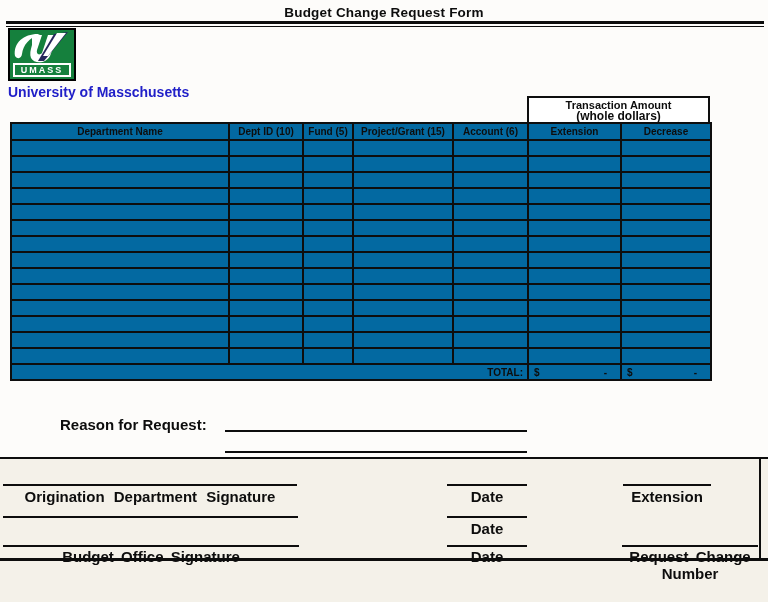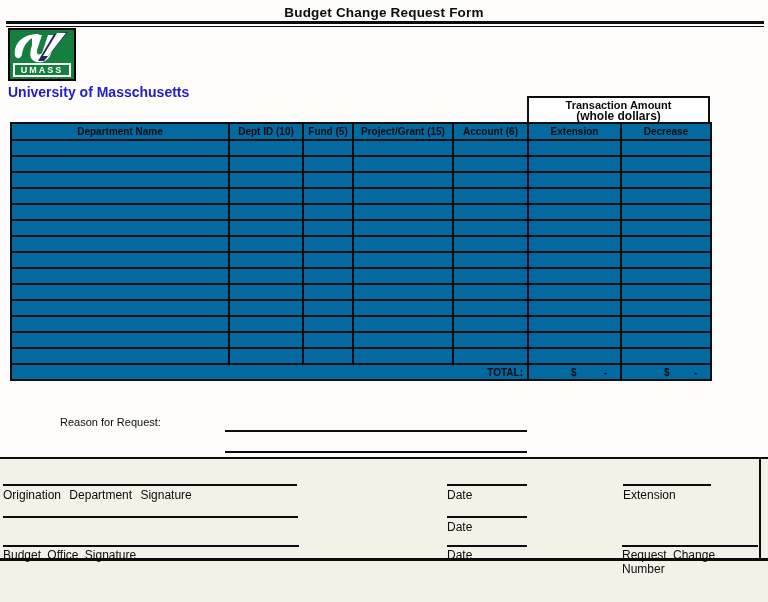--- a/index.html
+++ b/index.html
@@ -27,35 +27,35 @@
                background:#fff; text-align:center; }
   .trans-title { font-size:11px; font-weight:bold; line-height:13px; margin-top:1px; }
   .trans-sub { font-size:12px; font-weight:bold; line-height:8px; }
 
   
   table.grid { position:absolute; left:10px; top:122px; width:700px; border-collapse:collapse;
                table-layout:fixed; background:#0369a1; }
   .grid th, .grid td { border:2px solid #0e0e0e; padding:0; font-size:10px; overflow:hidden; }
   .grid thead th { height:15px; font-weight:bold; text-align:center; }
   .grid tbody td { height:14px; }
-  .grid tfoot td { height:14px; font-weight:bold;padding-left:37px; }
+  .grid tfoot td { height:14px; font-weight:bold; }
   .total-label-cell { text-align:right; padding-right:4px !important; }
   .money { display:flex; justify-content:space-between; padding:0 13px 0 5px; font-weight:bold; }
 
   
-  .reason-label { left:60px; top:416px; font-size:11px; font-weight:normal; }
+  .reason-label { left:60px; top:416px; font-size:15px; font-weight:bold; }
   .fill-line { height:2px; background:#0d0d0d; }
 
   
   .bottom-band { left:0; top:457px; width:768px; height:145px; background:#f4f1e9; }
   .band-top-rule { left:0; top:457px; width:768px; height:2px; background:#0d0d0d; }
   .band-bottom-rule { left:0; top:558px; width:768px; height:3px; background:#0d0d0d; }
   .band-right-border { left:759px; top:457px; width:2px; height:104px; background:#0d0d0d; }
 
-  .sig-label { font-size:12px; font-weight:normal; }
+  .sig-label { font-size:15px; font-weight:bold; text-align:center; }
   .ws5 { word-spacing:5px; }
   .ws3 { word-spacing:3px; }
 
   .footer { left:28px; top:586px; font-size:10.5px; font-weight:bold; letter-spacing:.1px; }
 </style>
 </head>
 <body>
 
 <div class="page">
 

